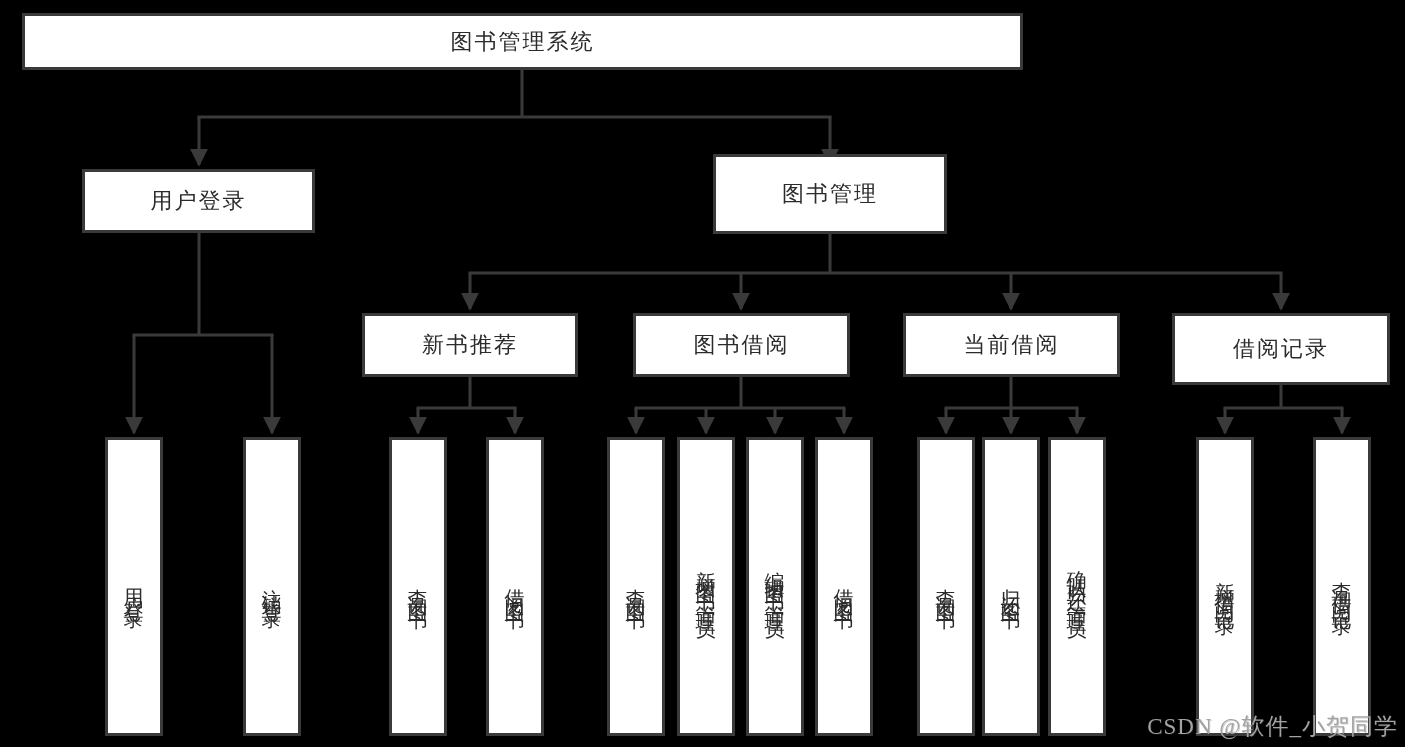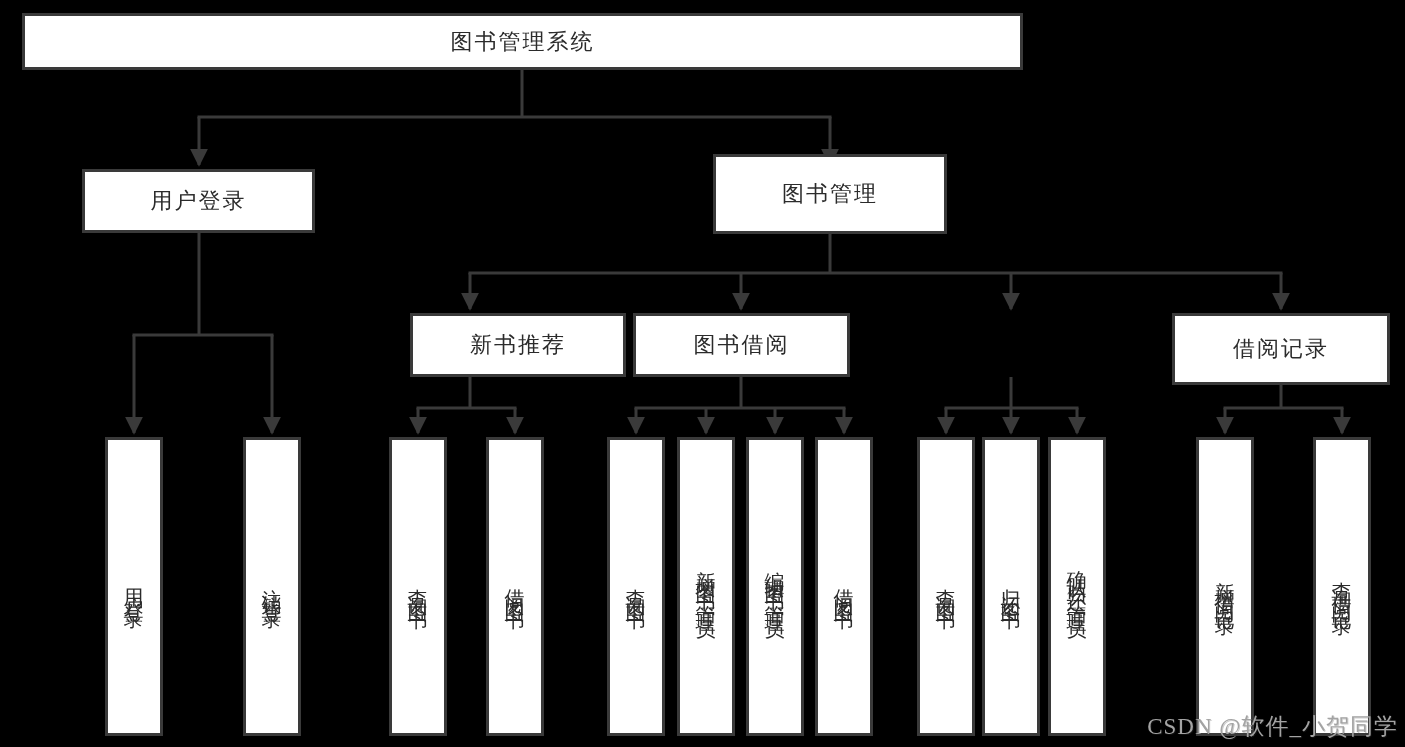--- a/index.html
+++ b/index.html
@@ -117,25 +117,28 @@
     <span>图书管理系统</span>
   </div>
 
   <div class="node" style="left:82px;top:169px;width:233px;height:64px;">
     <span>用户登录</span>
   </div>
   <div class="node" style="left:713px;top:154px;width:234px;height:80px;">
     <span>图书管理</span>
   </div>
 
-  <div class="node" style="left:362px;top:313px;width:216px;height:64px;margin-left:48px;">
+  <div class="node" style="left:362px;top:313px;width:216px;height:64px;">
     <span>新书推荐</span>
   </div>
   <div class="node" style="left:633px;top:313px;width:217px;height:64px;">
     <span>图书借阅</span>
+  </div>
+  <div class="node" style="left:903px;top:313px;width:217px;height:64px;">
+    <span>当前借阅</span>
   </div>
   <div class="node" style="left:1172px;top:313px;width:218px;height:72px;">
     <span>借阅记录</span>
   </div>
 
   <div class="node leaf" style="left:105px;top:437px;width:58px;height:299px;">
     <span class="vtext">用户登录</span>
   </div>
   <div class="node leaf" style="left:243px;top:437px;width:58px;height:299px;">
     <span class="vtext">注销登录</span>

